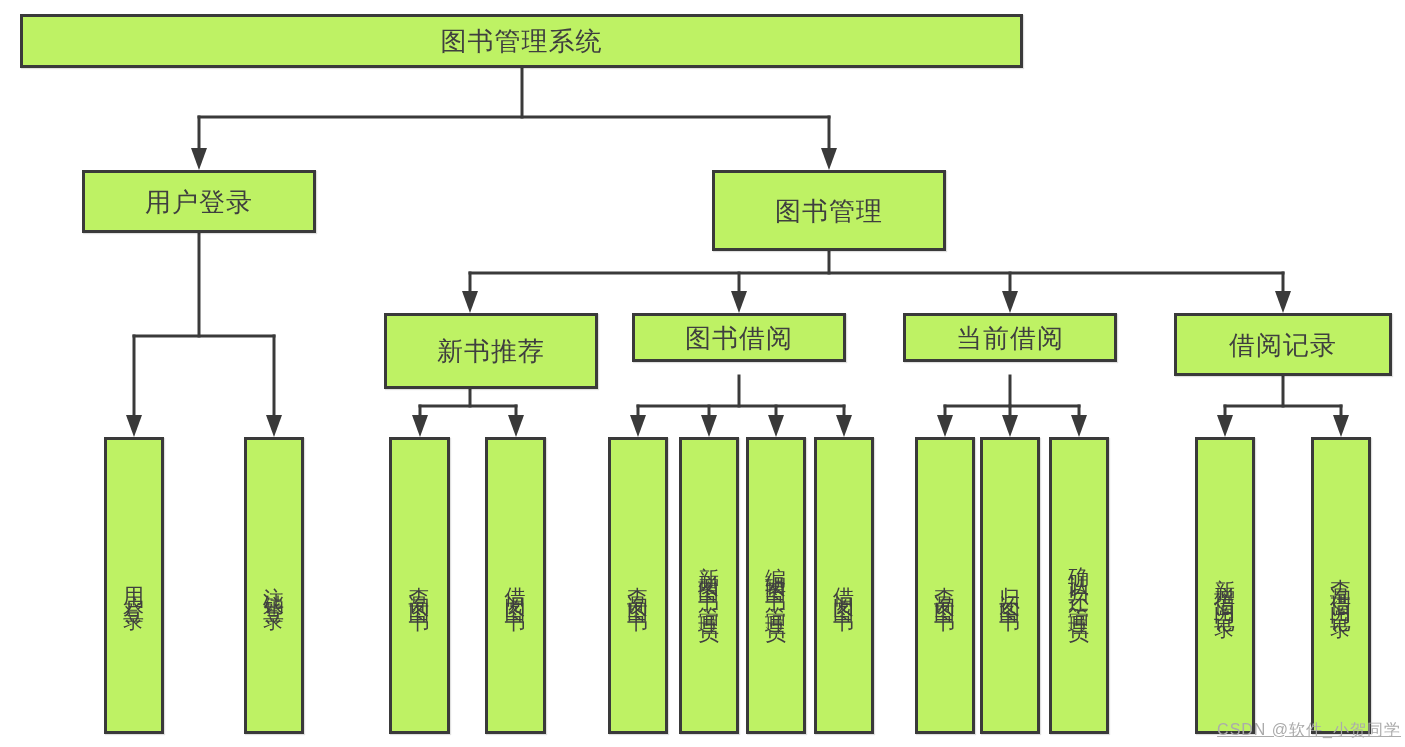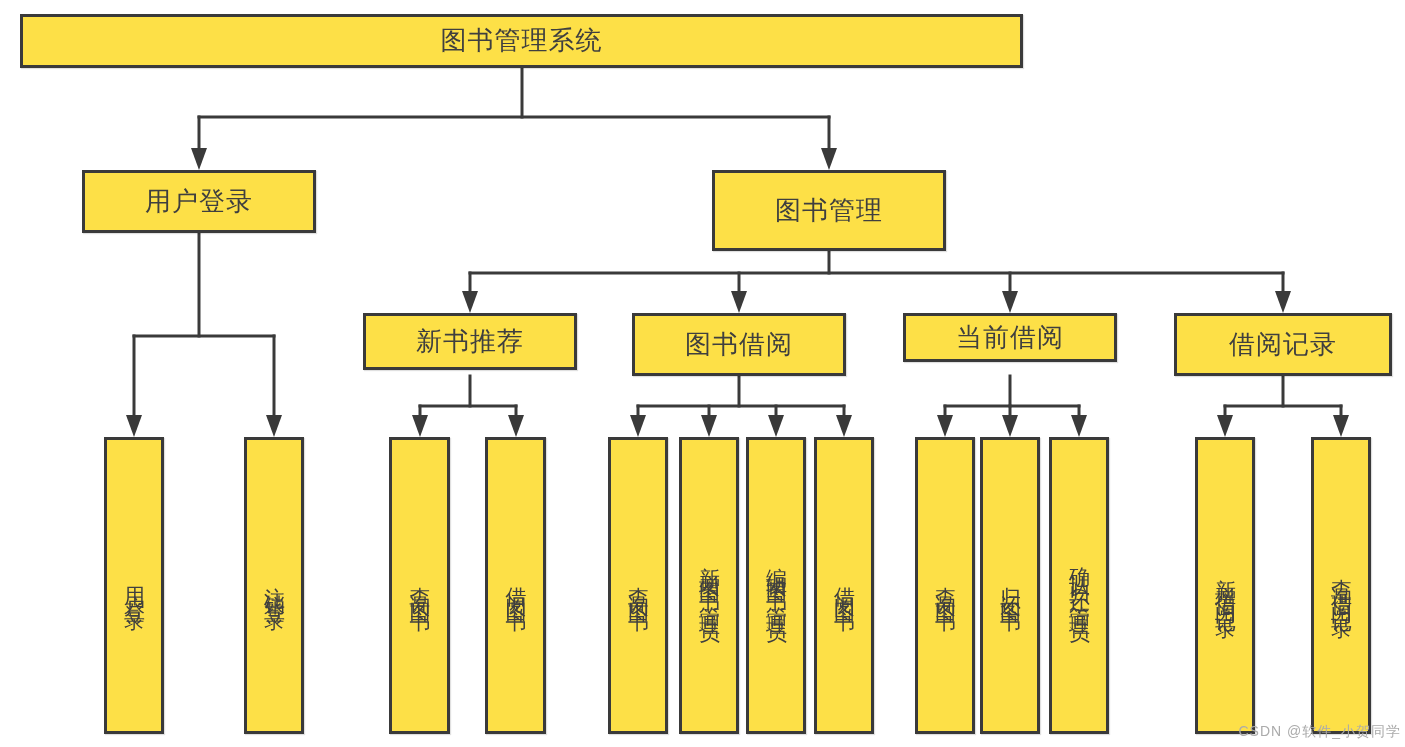--- a/index.html
+++ b/index.html
@@ -16,27 +16,26 @@
     width:1405px;height:747px;
     background:var(--bg);
     overflow:hidden;
   }
   #connectors{
     position:absolute;left:0;top:0;width:1405px;height:747px;
     pointer-events:none;
   }
   .box{
     position:absolute;
-    background:#fde047;
+    background:#bef264;
     border:3px solid var(--line);
     display:flex;
     align-items:center;
     justify-content:center;
     box-shadow:1px 1px 1px rgba(0,0,0,0.12);
-    font-family:Liberation Serif, serif;
   }
   .hlabel .lbl{
     font-size:26px;
     color:var(--text);
     letter-spacing:1px;
     white-space:nowrap;
     line-height:1;
   }
   .vlabel .lbl{
     writing-mode:vertical-rl;
@@ -44,25 +43,26 @@
     font-size:21px;
     letter-spacing:8px;
     color:var(--text);
     line-height:1;
     max-height:288px;
   }
   #watermark{
     position:absolute;
     right:4px;
     bottom:6px;
-    font-size:14px;
+    font-size:16px;
     letter-spacing:1px;
     color:var(--wm);
     z-index:5;
     white-space:nowrap;
+    text-decoration:underline;
   }
 </style>
 </head>
 <body>
 
 <div id="canvas">
 
   <svg id="connectors" viewBox="0 0 1405 747" xmlns="http://www.w3.org/2000/svg">
       <line x1="522" y1="68" x2="522" y2="117" stroke="#3a3a3a" stroke-width="3" stroke-linecap="square"></line>
       <line x1="199" y1="117" x2="829" y2="117" stroke="#3a3a3a" stroke-width="3" stroke-linecap="square"></line>
@@ -122,24 +122,24 @@
     <span class="lbl">图书管理系统</span>
   </div>
 
   <div class="box hlabel" style="left:82px;top:170px;width:234px;height:63px">
     <span class="lbl">用户登录</span>
   </div>
   <div class="box hlabel" style="left:712px;top:170px;width:234px;height:81px">
     <span class="lbl">图书管理</span>
   </div>
 
-  <div class="box hlabel" style="left:363px;top:313px;width:214px;height:57px">
+  <div class="box hlabel" style="left:384px;top:313px;width:214px;height:76px">
     <span class="lbl">新书推荐</span>
   </div>
-  <div class="box hlabel" style="left:632px;top:313px;width:214px;height:63px">
+  <div class="box hlabel" style="left:632px;top:313px;width:214px;height:49px">
     <span class="lbl">图书借阅</span>
   </div>
   <div class="box hlabel" style="left:903px;top:313px;width:214px;height:49px">
     <span class="lbl">当前借阅</span>
   </div>
   <div class="box hlabel" style="left:1174px;top:313px;width:218px;height:63px">
     <span class="lbl">借阅记录</span>
   </div>
 
   <div class="box vlabel" style="left:104px;top:437px;width:60px;height:297px">

